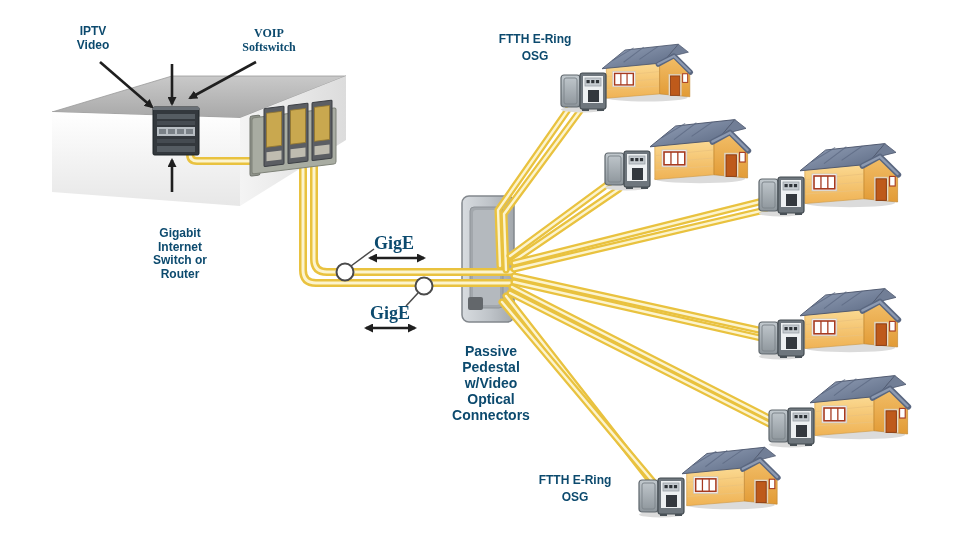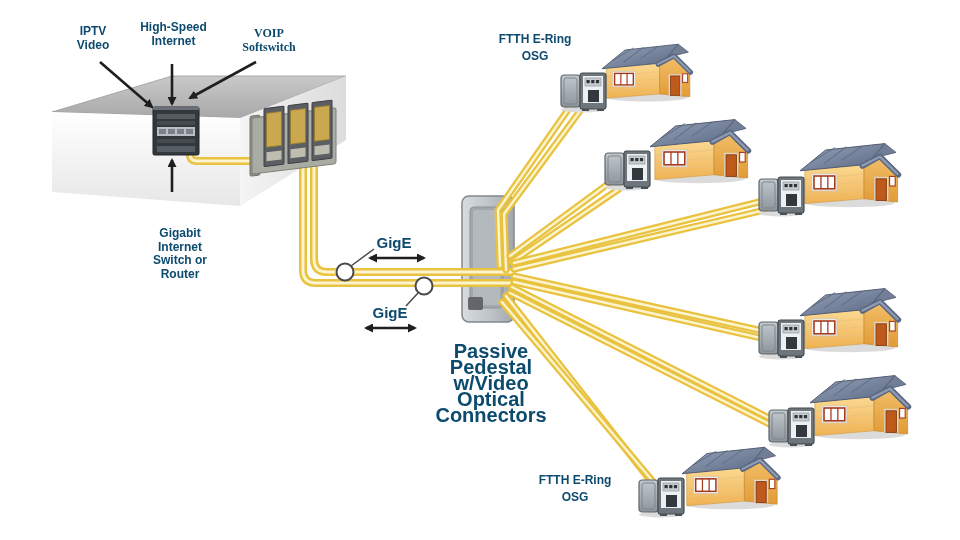--- a/index.html
+++ b/index.html
@@ -1,23 +1,23 @@
 <!DOCTYPE html>
 <html><head>
 <meta charset="utf-8">
 <style>
   html,body{margin:0;padding:0;background:#ffffff;}
   .stage{position:relative;width:960px;height:540px;background:#ffffff;overflow:hidden;
          font-family:"Liberation Sans",sans-serif;}
   .stage svg{position:absolute;left:0;top:0;}
   .lbl{position:absolute;font-weight:700;color:#0c4a6e;text-align:center;}
   .lbl-sm{font-size:12px;line-height:13.5px;}
-  .lbl-md{font-size:20px;line-height:16px;}
+  .lbl-md{font-size:14px;line-height:16px;}
   .lbl-lg{font-size:12px;line-height:17px;}
-  .lbl-gige{font-size:15px;line-height:16px;}
+  .lbl-gige{font-size:18px;line-height:16px;font-family:Liberation Serif, serif;}
 </style>
 </head>
 <body>
 
 <div class="stage">
 
 <svg width="960" height="540" viewBox="0 0 960 540">
   <defs>
     <linearGradient id="wallG" x1="0" y1="0" x2="0" y2="1">
       <stop offset="0" stop-color="#FBDA93"></stop>
@@ -245,24 +245,20 @@
     <line x1="370" y1="258" x2="424" y2="258" marker-start="url(#ahr)" marker-end="url(#ah)"></line>
     <line x1="366" y1="328" x2="415" y2="328" marker-start="url(#ahr)" marker-end="url(#ah)"></line>
   </g>
 </svg>
 
 <div class="lbl lbl-sm" style="left:58px;top:25px;width:70px;">
   <div>IPTV</div>
   <div>Video</div>
 </div>
 
-<div class="lbl lbl-sm" style="left:126px;top:21px;width:95px;">
-  <div>High-Speed</div>
-  <div>Internet</div>
-</div>
 
 <div class="lbl lbl-sm" style="left:224px;top:27px;width:90px;font-family:Liberation Serif, serif;">
   <div>VOIP</div>
   <div>Softswitch</div>
 </div>
 
 <div class="lbl lbl-sm" style="left:130px;top:191px;width:100px;margin-top:36px;">
   <div>Gigabit</div>
   <div>Internet</div>
   <div>Switch or</div>

